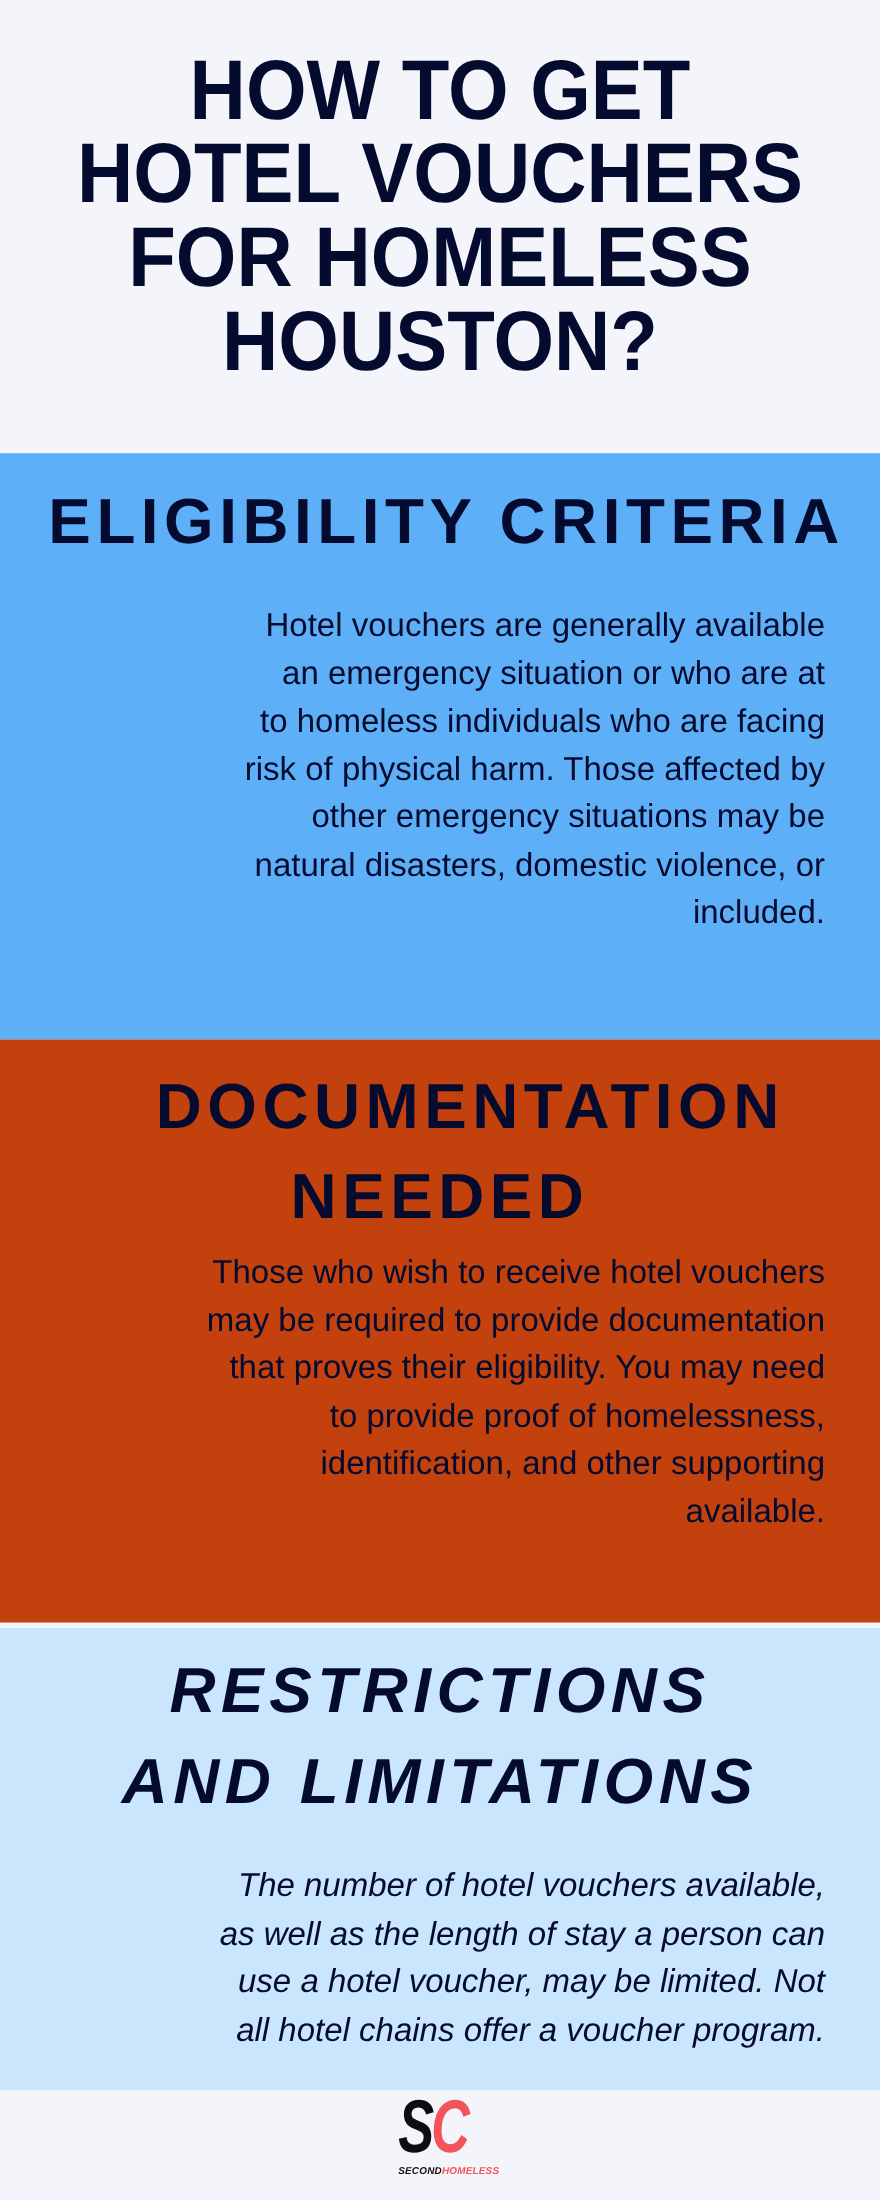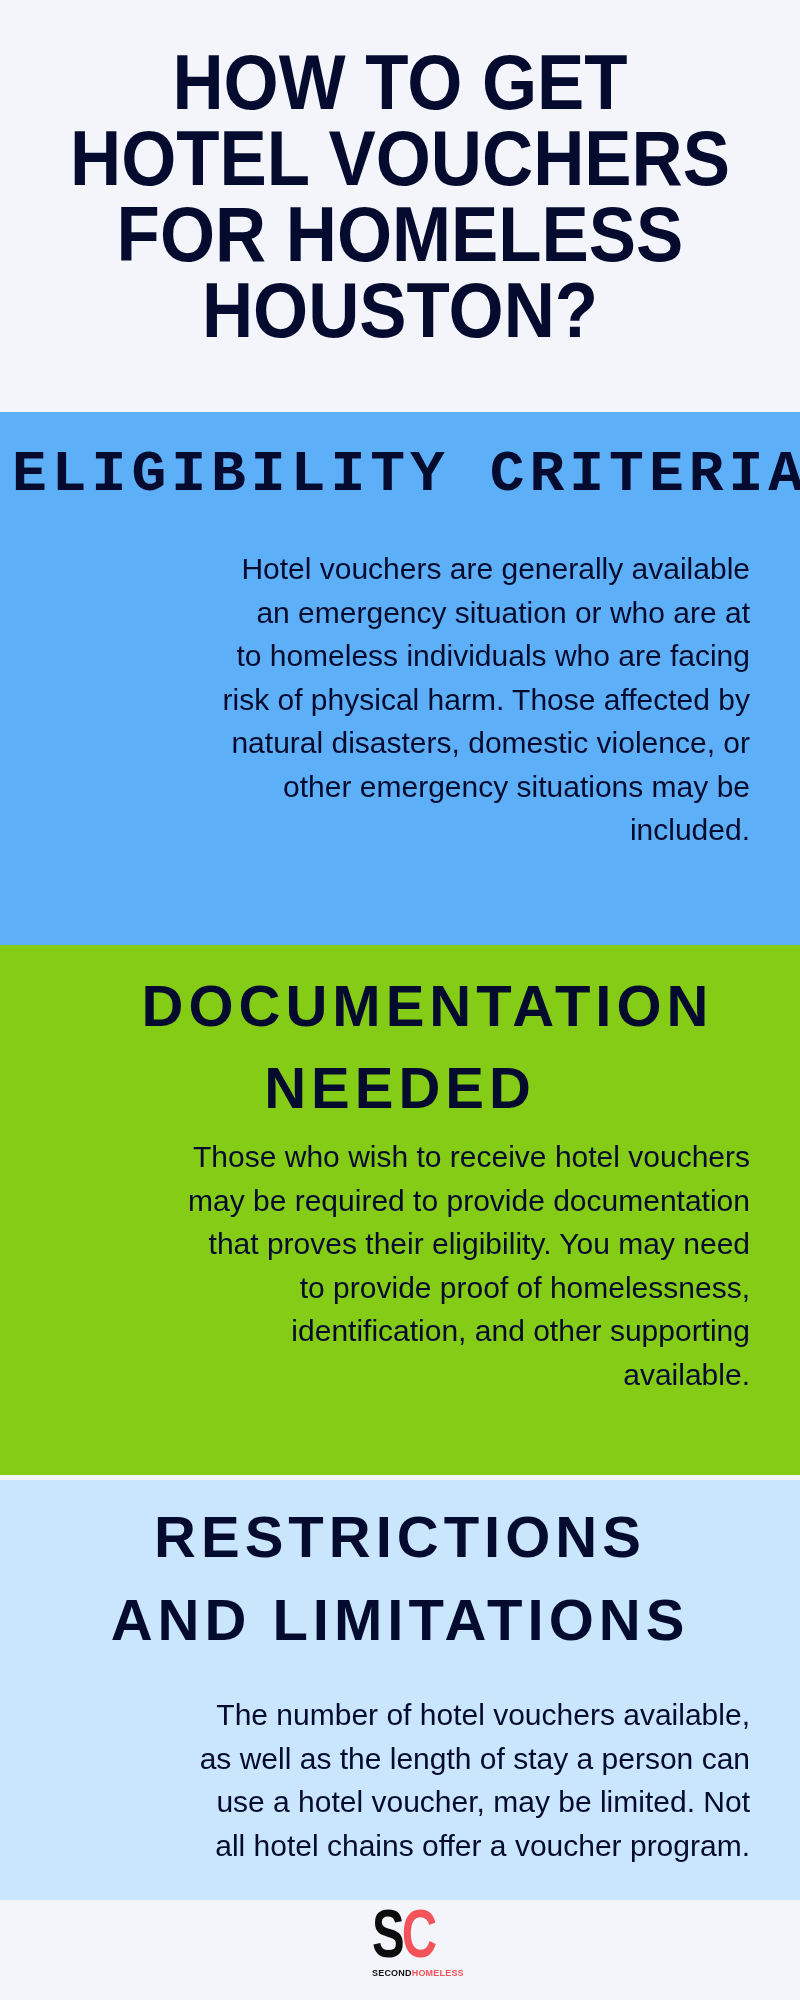--- a/index.html
+++ b/index.html
@@ -5,53 +5,53 @@
     html, body { margin: 0; padding: 0; }
     body {
       width: 800px; height: 2000px; overflow: hidden;
       background: #f3f5fb;
       font-family: "Liberation Sans", sans-serif;
       color: #050b2e;
     }
     .section { position: absolute; left: 0; width: 800px; box-sizing: border-box; text-align: center; }
     #sec-title { top: 0; height: 308px; background: #f3f5fb; }
     #sec-elig { top: 412px; height: 533px; background: #5db0f8; }
-    #sec-doc { top: 945px; height: 530px; background: #84cc16; }
-    #sec-restr { top: 1480px; height: 420px; background: #c9e6fd; }
+    #sec-doc { top: 945px; height: 530px; background: #c2410c; }
+    #sec-restr { top: 1480px; height: 420px; background: #c9e6fd; font-style: italic; }
 
     .main-title {
       position: absolute; left: 0; right: 0; top: 44px;
       font-weight: bold; font-size: 77px; line-height: 76px;
       letter-spacing: 0px; transform: scaleX(0.92); transform-origin: center top;
     }
     .main-title div { white-space: nowrap; }
 
     .sec-heading {
       position: absolute; left: 0; right: 0;
       font-weight: bold; font-size: 58px; letter-spacing: 5px;
       white-space: nowrap;
     }
     .sec-body {
       position: absolute; left: 50px; right: 50px;
       font-size: 30px; line-height: 43.5px;
     }
     .sec-body div { white-space: nowrap; text-align: right; }
 
-    #elig-heading { top: 30px; line-height: 66px; padding-left: 12px; font-family: Liberation Mono, monospace; }
+    #elig-heading { top: 30px; line-height: 66px; padding-left: 12px; }
     #elig-body { top: 135px; }
 
     #doc-heading { top: 20px; line-height: 82px; }
     #doc-heading div:first-child { padding-left: 55px; }
     #doc-body { top: 190px; }
 
     #restr-heading { top: 15px; line-height: 83px; }
     #restr-body { top: 213px; }
 
     .logo {
-      position: absolute; left: 364px; top: 418px; width: 90px; height: 80px;
+      position: absolute; left: 354px; top: 418px; width: 90px; height: 80px;
     }
     .logo-letters { position: absolute; left: 8px; top: 0; font-weight: bold; font-size: 68px; line-height: 70px; letter-spacing: -4px; transform: scaleX(0.72); transform-origin: left top; }
     .logo-s { color: #0d0d0d; }
     .logo-c { color: #f4535a; }
     .logo-word { position: absolute; left: 8px; top: 70px; font-size: 9px; font-weight: bold; letter-spacing: 0.2px; white-space: nowrap; }
     .logo-word .w1 { color: #111; }
     .logo-word .w2 { color: #f4535a; }
   </style>
 </head>
 <body>
@@ -67,22 +67,22 @@
 
 <div class="section" id="sec-elig">
   <div class="sec-heading" id="elig-heading">
     <div>ELIGIBILITY CRITERIA</div>
   </div>
   <div class="sec-body" id="elig-body">
     <div>Hotel vouchers are generally available</div>
     <div>an emergency situation or who are at</div>
     <div>to homeless individuals who are facing</div>
     <div>risk of physical harm. Those affected by</div>
+    <div>other emergency situations may be</div>
     <div>natural disasters, domestic violence, or</div>
-    <div>other emergency situations may be</div>
     <div>included.</div>
   </div>
 </div>
 
 <div class="section" id="sec-doc">
   <div class="sec-heading" id="doc-heading">
     <div>DOCUMENTATION</div>
     <div>NEEDED</div>
   </div>
   <div class="sec-body" id="doc-body">

